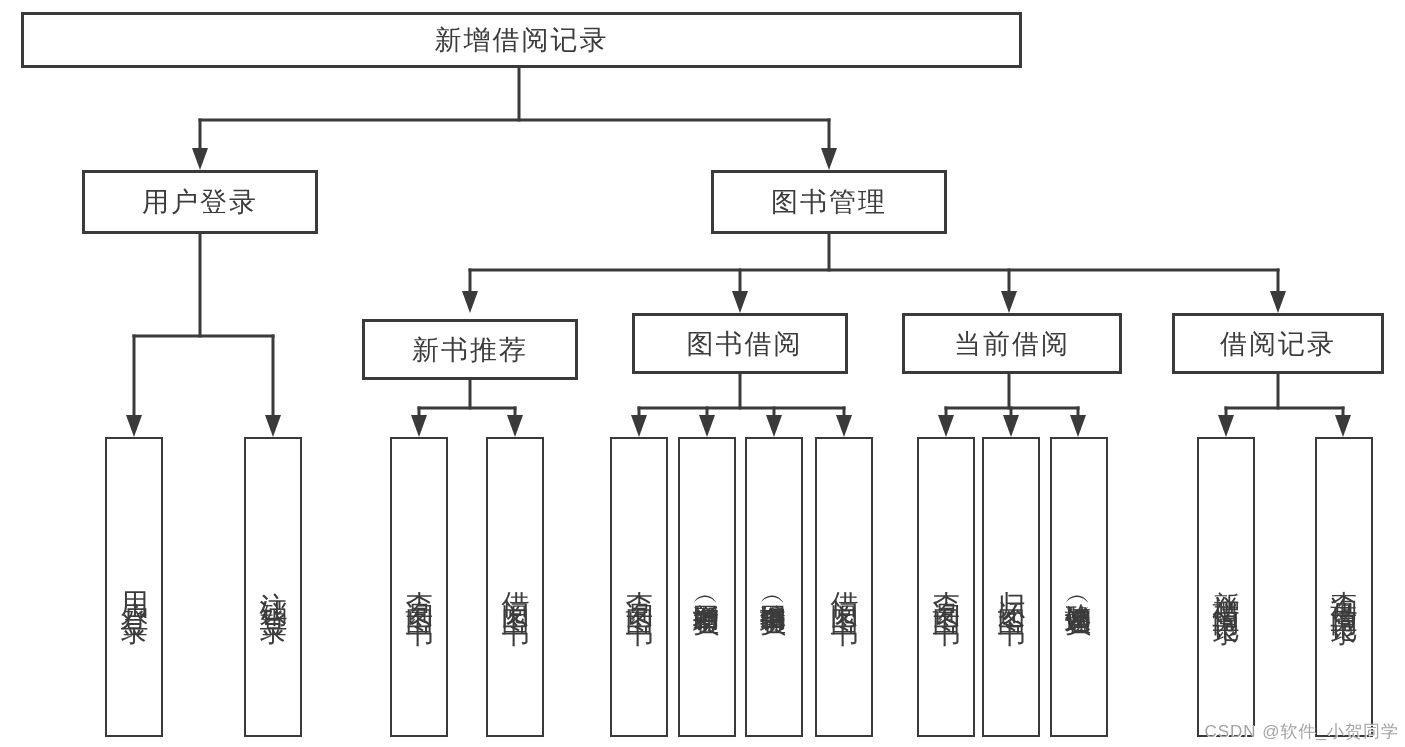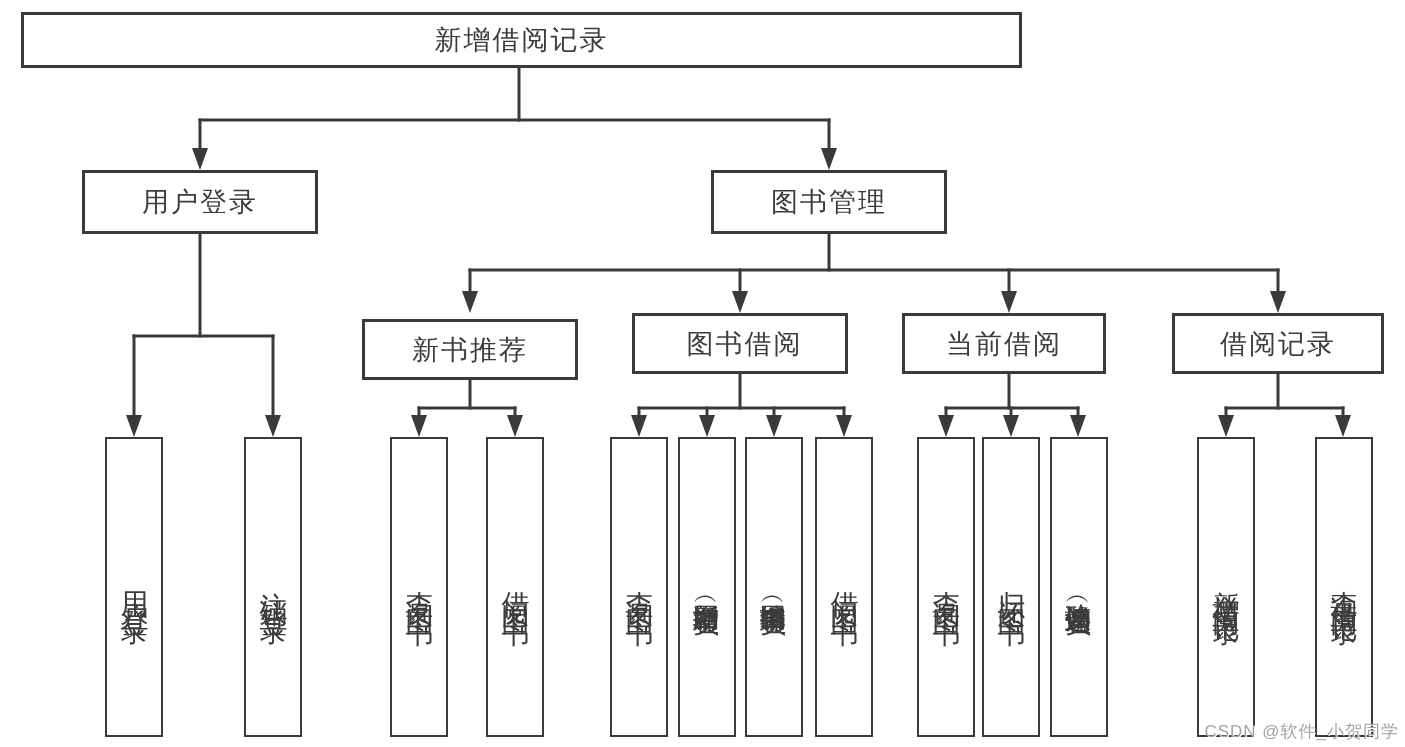--- a/index.html
+++ b/index.html
@@ -120,21 +120,21 @@
     </g>
   </svg>
 
   <div class="node" style="left:21px; top:12px; width:1001px; height:56px;">新增借阅记录</div>
 
   <div class="node" style="left:82px; top:170px; width:236px; height:64px;">用户登录</div>
   <div class="node" style="left:711px; top:170px; width:236px; height:64px;text-align:right;">图书管理</div>
 
   <div class="node" style="left:362px; top:319px; width:216px; height:61px;">新书推荐</div>
   <div class="node" style="left:632px; top:313px; width:216px; height:61px;padding-left:9px;">图书借阅</div>
-  <div class="node" style="left:902px; top:313px; width:204px; height:61px;">当前借阅</div>
+  <div class="node" style="left:902px; top:313px; width:220px; height:61px;">当前借阅</div>
   <div class="node" style="left:1172px; top:313px; width:212px; height:61px;">借阅记录</div>
 
   <div class="node leaf" style="left:105px; top:437px; width:58px; height:300px;">用户登录</div>
   <div class="node leaf" style="left:244px; top:437px; width:58px; height:300px;">注销登录</div>
 
   <div class="node leaf" style="left:390px; top:437px; width:58px; height:300px;">查询图书</div>
   <div class="node leaf" style="left:486px; top:437px; width:58px; height:300px;">借阅图书</div>
 
   <div class="node leaf" style="left:610px; top:437px; width:58px; height:300px;">查询图书</div>
   <div class="node leaf xlong" style="left:678px; top:437px; width:58px; height:300px;">新增图书（管理员）</div>

